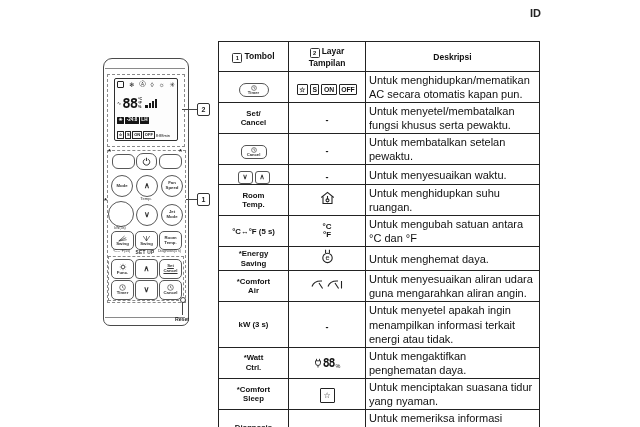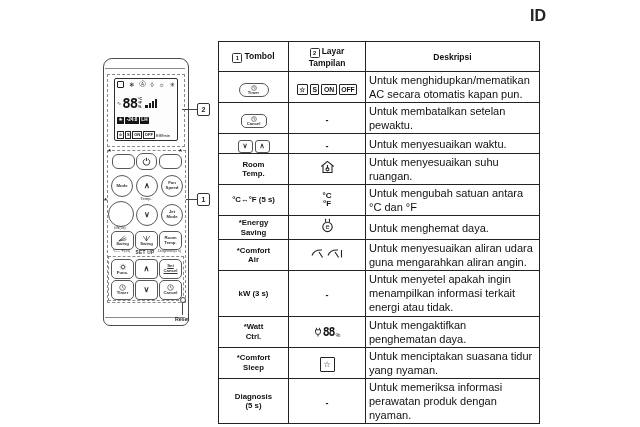--- a/index.html
+++ b/index.html
@@ -2,21 +2,21 @@
 <html><head>
 <meta charset="utf-8">
 <style>
   html,body{margin:0;padding:0;background:#fff;}
   .page{position:relative;width:640px;height:427px;background:#ffffff;overflow:hidden;
         font-family:"Liberation Sans",sans-serif;color:#1c1c1c;}
   .abs{position:absolute;}
   .pre{white-space:pre-line;}
 
   
-  .lang{left:530px;top:7px;font-size:16px;font-weight:bold;color:#222;}
+  .lang{left:530px;top:7px;font-size:11px;font-weight:bold;color:#222;}
 
   
   .remote{left:103px;top:58px;width:86px;height:269px;}
   .remote-body{left:0;top:0;width:84px;height:266px;border:1.4px solid #4a4a4a;
                border-radius:9px 9px 7px 7px;background:#fff;}
   .seam-top{left:2px;top:10px;width:80px;border-top:1px solid #8a8a8a;}
   .seam-bot{left:2px;top:259px;width:80px;border-top:1px solid #8a8a8a;}
   .dash-box{border:1px dashed #8a8a8a;}
   .disp-dash{left:4px;top:16px;width:76px;height:71px;}
   .btn-dash{left:4px;top:92px;width:77px;height:151px;}
@@ -261,20 +261,26 @@
             </svg>
             <span class="plab">Timer</span>
           </span>
         </td>
         <td class="td-disp">
           <span class="lcdbox">☆</span><span class="lcdbox">S</span><span class="lcdbox">ON</span><span class="lcdbox">OFF</span>
         </td>
         <td class="td-desc">Untuk menghidupkan/mematikan AC secara otomatis kapan pun.</td>
       </tr>
 
+      <tr style="height:26px">
+        <td class="tb pre">Set/
+Cancel</td>
+        <td class="td-disp"><span class="dash">-</span></td>
+        <td class="td-desc">Untuk menyetel/membatalkan fungsi khusus serta pewaktu.</td>
+      </tr>
 
       <tr style="height:19px">
         <td class="td-disp">
           <span class="pill-ic" style="border-radius:5px;padding:1px 2px;">
             <svg width="6" height="6" viewBox="0 0 10 10">
               <circle cx="5" cy="5" r="4" stroke="#333" stroke-width="1" fill="none"></circle>
               <path d="M5 2.6V5l1.7 1" stroke="#333" stroke-width="1" fill="none"></path>
             </svg>
             <span class="plab">Cancel</span>
           </span>
@@ -296,21 +302,21 @@
         <td class="tb pre">Room
 Temp.</td>
         <td class="td-disp">
           <svg width="15" height="14" viewBox="0 0 14 13">
             <path d="M1.2 6L7 1.3 12.8 6" stroke="#222" stroke-width="1" fill="none"></path>
             <path d="M2.8 5v6.6h8.4V5" stroke="#222" stroke-width="1" fill="none"></path>
             <line x1="7" y1="4.6" x2="7" y2="7.6" stroke="#222" stroke-width="1"></line>
             <circle cx="7" cy="8.7" r="1.4" stroke="#222" stroke-width="1" fill="none"></circle>
           </svg>
         </td>
-        <td class="td-desc">Untuk menyesuaikan suhu ruangan.</td>
+        <td class="td-desc">Untuk menghidupkan suhu ruangan.</td>
       </tr>
 
       <tr style="height:25px">
         <td class="tb">°C↔°F (5 s)</td>
         <td class="td-disp">
               <div class="cf-disp pre">°C
 °F</div>
             </td>
         <td class="td-desc">Untuk mengubah satuan antara °C dan °F</td>
       </tr>

